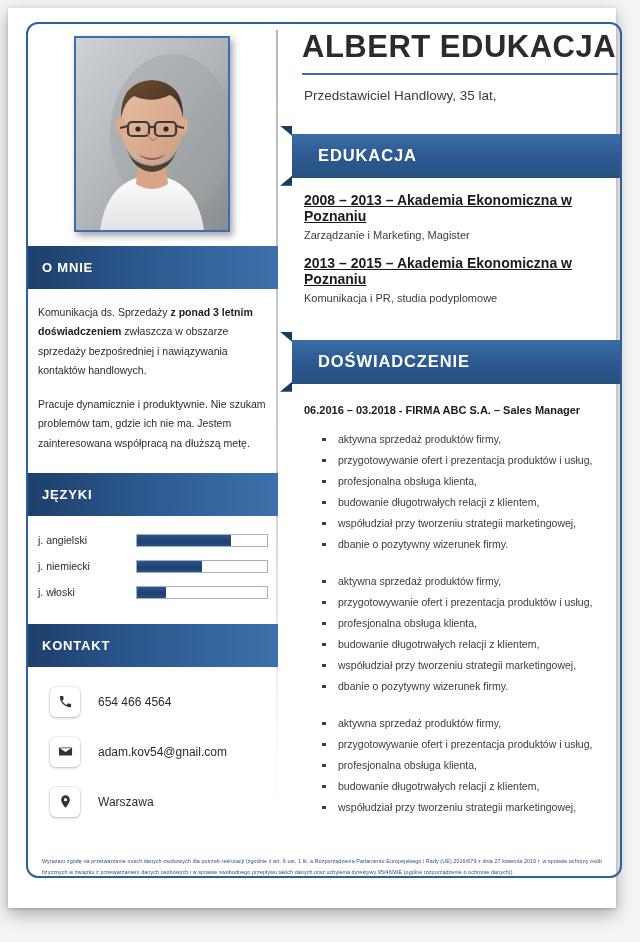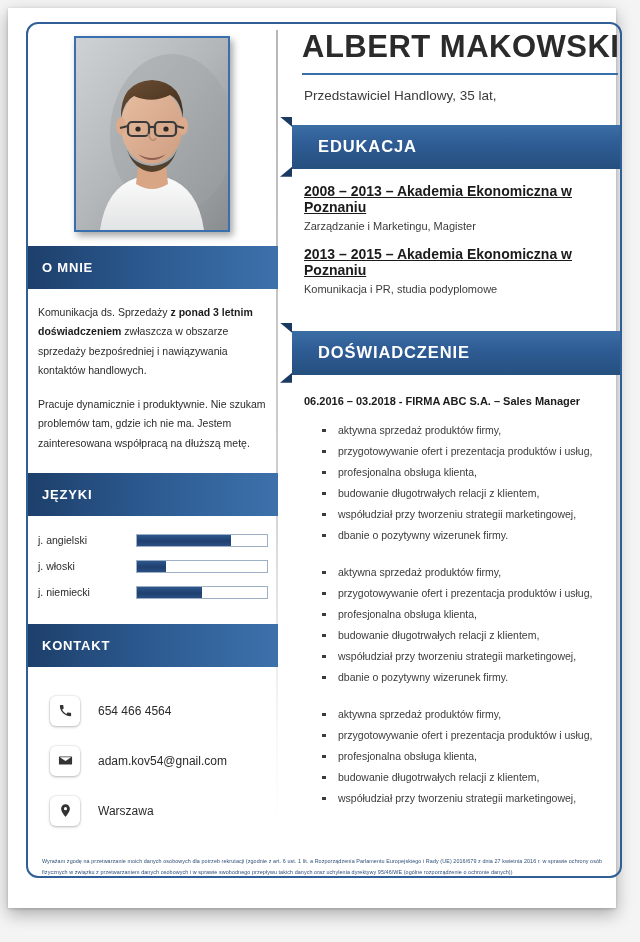--- a/index.html
+++ b/index.html
@@ -149,21 +149,20 @@
     left: 0; top: 0; bottom: 0;
     background: linear-gradient(to bottom, #2d578c 0%, #1f4070 55%, #2a4f81 100%);
   }
 
   
   .contact-body { padding: 18px 10px 10px 10px; }
   .contact-row {
     display: flex;
     align-items: center;
     margin-bottom: 20px;
-    margin-top: 9px;
   }
   .contact-icon {
     width: 30px; height: 30px;
     background: #ffffff;
     border-radius: 6px;
     box-shadow: 0 1px 3px rgba(0,0,0,0.26), 0 0 0 1px rgba(0,0,0,0.04);
     display: flex; align-items: center; justify-content: center;
     flex: none;
     margin-left: 12px;
   }
@@ -194,21 +193,21 @@
     font-size: 13.5px;
     color: #3b3b3b;
     padding: 13px 0 13px 24px;
   }
 
   
   .ribbon {
     position: relative;
     height: 44px;
     margin-left: 12px;
-    margin-top: 9px;
+    margin-top: 18px;
   }
   .ribbon-tail-top, .ribbon-tail-bottom {
     position: absolute;
     left: -12px;
     width: 12px;
     height: 10px;
     background: #1b3a62;
   }
   .ribbon-tail-top { top: -8px; clip-path: polygon(0 0, 100% 100%, 100% 0); }
   .ribbon-tail-bottom { bottom: -8px; clip-path: polygon(0 100%, 100% 0, 100% 100%); }
@@ -358,29 +357,29 @@
           <span>JĘZYKI</span>
         </div>
         <div class="lang-body">
           <div class="lang-row">
             <div class="lang-name">j. angielski</div>
             <div class="lang-track">
               <div class="lang-fill" style="width: 72%;"></div>
             </div>
           </div>
           <div class="lang-row">
+            <div class="lang-name">j. niemiecki</div>
+            <div class="lang-track">
+              <div class="lang-fill" style="width: 50%;"></div>
+            </div>
+          </div>
+          <div class="lang-row">
             <div class="lang-name">j. włoski</div>
             <div class="lang-track">
               <div class="lang-fill" style="width: 22%;"></div>
-            </div>
-          </div>
-          <div class="lang-row">
-            <div class="lang-name">j. niemiecki</div>
-            <div class="lang-track">
-              <div class="lang-fill" style="width: 50%;"></div>
             </div>
           </div>
         </div>
       </div>
 
       <div>
         <div class="side-head">
           <span>KONTAKT</span>
         </div>
         <div class="contact-body">
@@ -408,37 +407,37 @@
             </div>
             <div class="contact-text">Warszawa</div>
           </div>
         </div>
       </div>
     </div>
 
     <div class="col-right">
 
       <div class="name-block">
-        <div class="name-title">ALBERT MAKOWSKI</div>
+        <div class="name-title">ALBERT EDUKACJA</div>
         <div class="name-rule"></div>
         <div class="name-sub">Przedstawiciel Handlowy, 35 lat,</div>
       </div>
 
       <div>
         <div class="ribbon">
           <div class="ribbon-tail-top"></div>
           <div class="ribbon-tail-bottom"></div>
           <div class="ribbon-bar">
             <span>EDUKACJA</span>
           </div>
         </div>
         <div class="right-body">
           <div class="edu-item">
             <div class="edu-title">2008 – 2013 – Akademia Ekonomiczna w Poznaniu</div>
-            <div class="edu-sub">Zarządzanie i Marketingu, Magister</div>
+            <div class="edu-sub">Zarządzanie i Marketing, Magister</div>
           </div>
           <div class="edu-item">
             <div class="edu-title">2013 – 2015 – Akademia Ekonomiczna w Poznaniu</div>
             <div class="edu-sub">Komunikacja i PR, studia podyplomowe</div>
           </div>
         </div>
       </div>
 
       <div>
         <div class="ribbon" style="margin-top:14px;">

